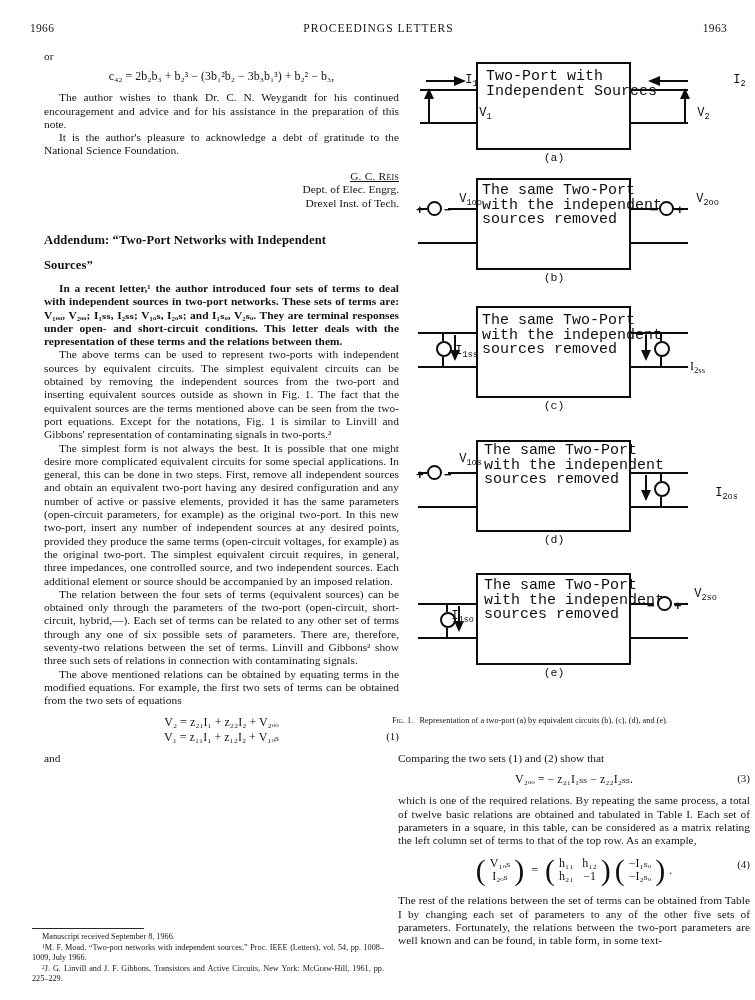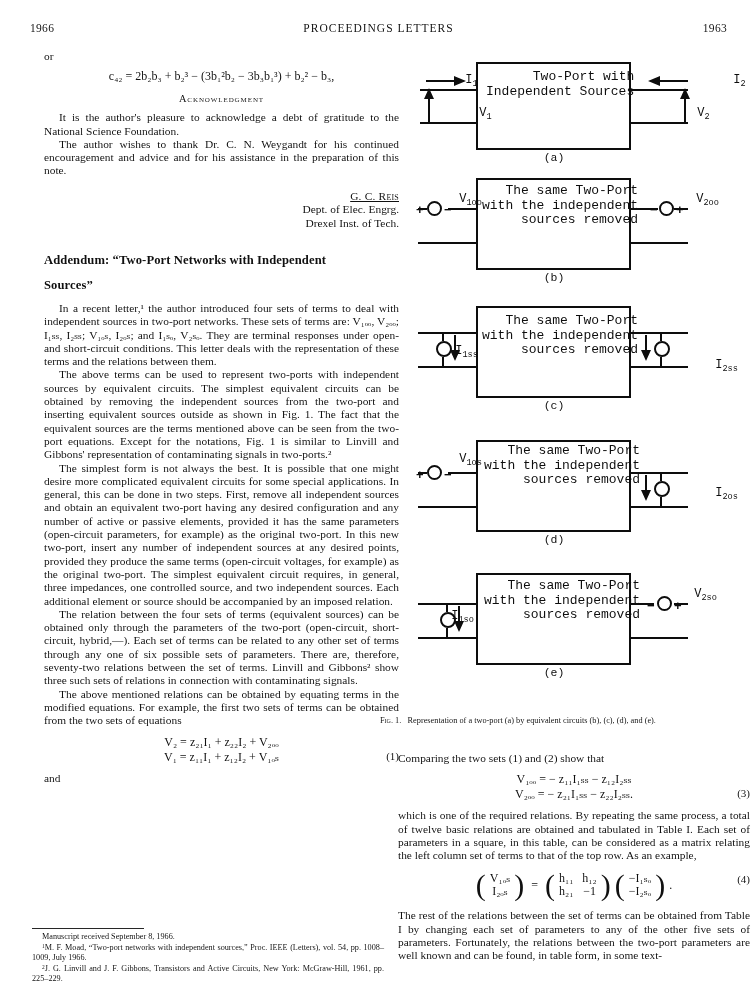--- a/index.html
+++ b/index.html
@@ -48,21 +48,21 @@
 
   p.body {
     margin: 0 0 0 0;
     font-size: 11.4px;
     line-height: 13.3px;
     text-align: justify;
     text-indent: 15px;
     hyphens: auto;
   }
   p.noind { text-indent: 0; }
-  p.gap { margin-top: 3px; }
+  p.gap { margin-top: 3px; font-weight: bold; }
 
   
   .smallcaps-head {
     text-align: center;
     font-size: 10.4px;
     font-variant: small-caps;
     letter-spacing: 0.9px;
     margin: 9px 0 7px 0;
   }
 
@@ -141,25 +141,24 @@
 
   .twoport-box {
     position: absolute;
     border: 2px solid #111;
     background: #fff;
     box-sizing: border-box;
   }
   .box-text {
     position: absolute;
     font-family: "Liberation Mono", "DejaVu Sans Mono", monospace;
-    font-size: 13px;
+    font-size: 15px;
     line-height: 14.5px;
     color: #111;
     white-space: pre;
-    text-align: right;
   }
   .lead {
     position: absolute;
     background: #111;
     height: 2px;
   }
   .lead-v {
     position: absolute;
     background: #111;
     width: 2px;
@@ -189,21 +188,21 @@
   }
   .subcap {
     position: absolute;
     font-family: "Liberation Mono", "DejaVu Sans Mono", monospace;
     font-size: 11.5px;
     color: #111;
     text-align: center;
   }
   .fig-caption {
     position: absolute;
-    left: 380px;
+    left: 392px;
     top: 716px;
     width: 352px;
     font-size: 8.3px;
     line-height: 10px;
     color: #141414;
   }
   .fig-caption .figlead { font-variant: small-caps; }
 
   
   svg.arrow { position: absolute; overflow: visible; }
@@ -218,24 +217,23 @@
 </div>
 
 <div class="col-left">
 
   <p class="body noind">or</p>
 
   <div class="eq" style="margin-top:6px;">
     <span class="eqline">c₄₂ = 2b₂b₃ + b₂³ − (3b₁²b₂ − 3b₃b₁³) + b₂² − b₃,</span>
   </div>
 
-  <div class="smallcaps-head">Acknowledgment</div>
-
+
+  <p class="body">The author wishes to thank Dr. C. N. Weygandt for his continued encouragement and advice and for his assistance in the preparation of this note.</p>
   <p class="body">It is the author's pleasure to acknowledge a debt of gratitude to the National Science Foundation.</p>
-  <p class="body">The author wishes to thank Dr. C. N. Weygandt for his continued encouragement and advice and for his assistance in the preparation of this note.</p>
 
   <div class="signature">
     <div class="nm">G. C. Reis</div>
     <div>Dept. of Elec. Engrg.</div>
     <div>Drexel Inst. of Tech.</div>
   </div>
 
   <div class="addendum-title">
     <span>Addendum: “Two-Port Networks with Independent</span>
     <span class="ln2">Sources”</span>
@@ -367,21 +365,21 @@
 
     <div class="lead" style="left:232px; top:34px; width:58px;"></div>
     <div class="lead" style="left:232px; top:68px; width:58px;"></div>
     <div class="lead-v" style="left:262px; top:34px; height:9px;"></div>
     <div class="lead-v" style="left:262px; top:59px; height:10px;"></div>
     <div class="srccircle" style="left:256px; top:43px; width:16px; height:16px;"></div>
     <svg class="arrow" style="left:243px; top:37px;" width="10" height="26">
       <line x1="5" y1="0" x2="5" y2="17" stroke="#111" stroke-width="2"></line>
       <polygon points="0,15 10,15 5,26" fill="#111"></polygon>
     </svg>
-    <div class="lbl" style="left:274px; top:46px;">
+    <div class="lbl" style="left:274px; top:46px;font-family:Liberation Serif, serif;">
       I<sub>2ss</sub>
     </div>
 
     <div class="subcap" style="left:116px; top:101px; width:80px;">(c)</div>
   </div>
 
   <div class="diagram dg-d">
     <div class="twoport-box" style="left:78px; top:10px; width:155px; height:92px;"></div>
     <div class="box-text" style="left:86px; top:14px;"><span>The same Two-Port</span>
 <span>with the independent</span>
@@ -450,21 +448,20 @@
 <div class="fig-caption">
   <span class="figlead">Fig. 1.</span>
   &nbsp;&nbsp;<span>Representation of a two-port (a) by equivalent circuits (b), (c), (d), and (e).</span>
 </div>
 
 <div class="col-right" style="top:752px;">
 
   <p class="body noind">Comparing the two sets (1) and (2) show that</p>
 
   <div class="eq">
-    <span class="eqline">V₁ₒₒ = − z₁₁I₁ₛₛ − z₁₂I₂ₛₛ</span>
     <span class="eqline">V₂ₒₒ = − z₂₁I₁ₛₛ − z₂₂I₂ₛₛ.</span>
     <span class="eqnum" style="bottom:1px;">(3)</span>
   </div>
 
   <p class="body noind">which is one of the required relations. By repeating the same process, a total of twelve basic relations are obtained and tabulated in Table I. Each set of parameters in a square, in this table, can be considered as a matrix relating the left column set of terms to that of the top row. As an example,</p>
 
   <div class="eq" style="margin-top:10px; margin-bottom:10px;">
     <span style="display:inline-flex; align-items:center; justify-content:center; gap:4px; font-size:12px;">
       <span style="font-size:30px; line-height:26px;">(</span>
       <span style="display:inline-flex; flex-direction:column; line-height:13px;">

